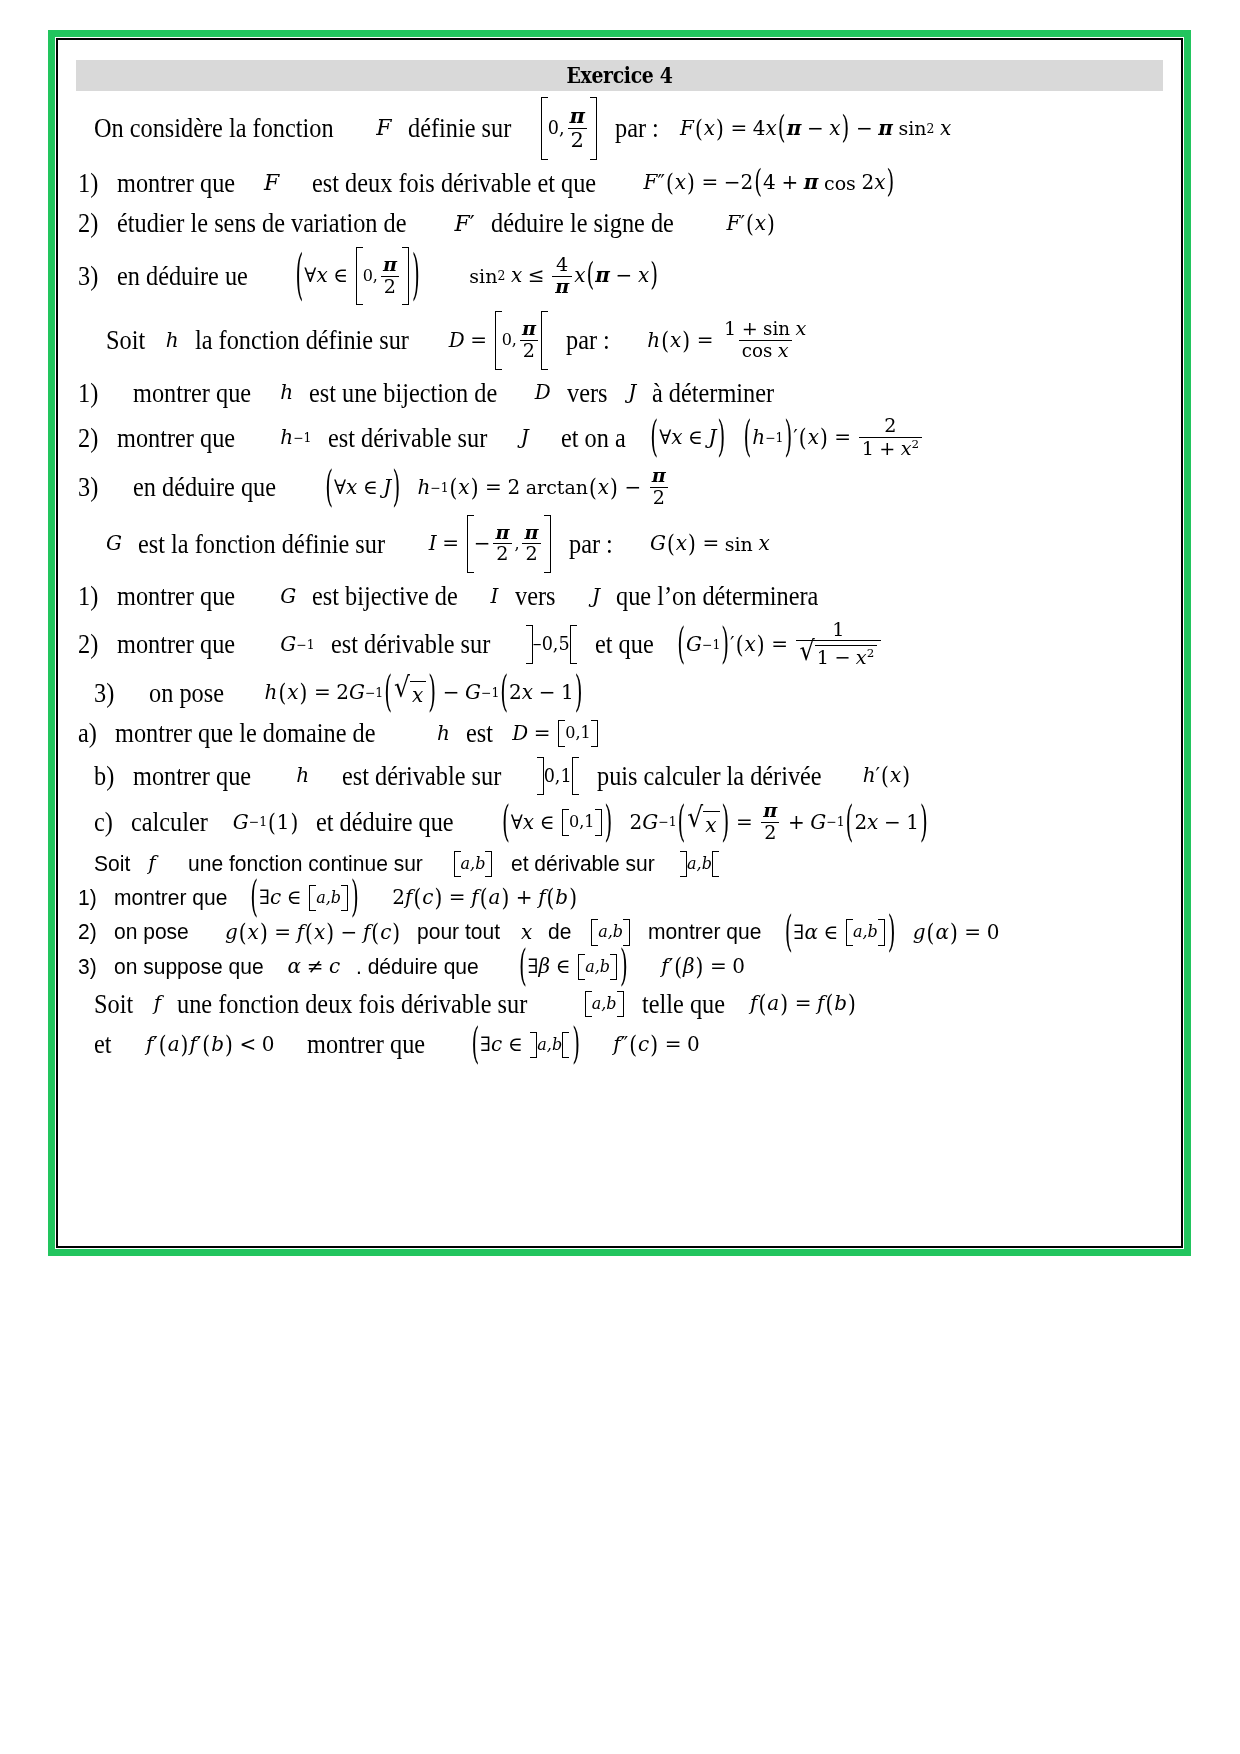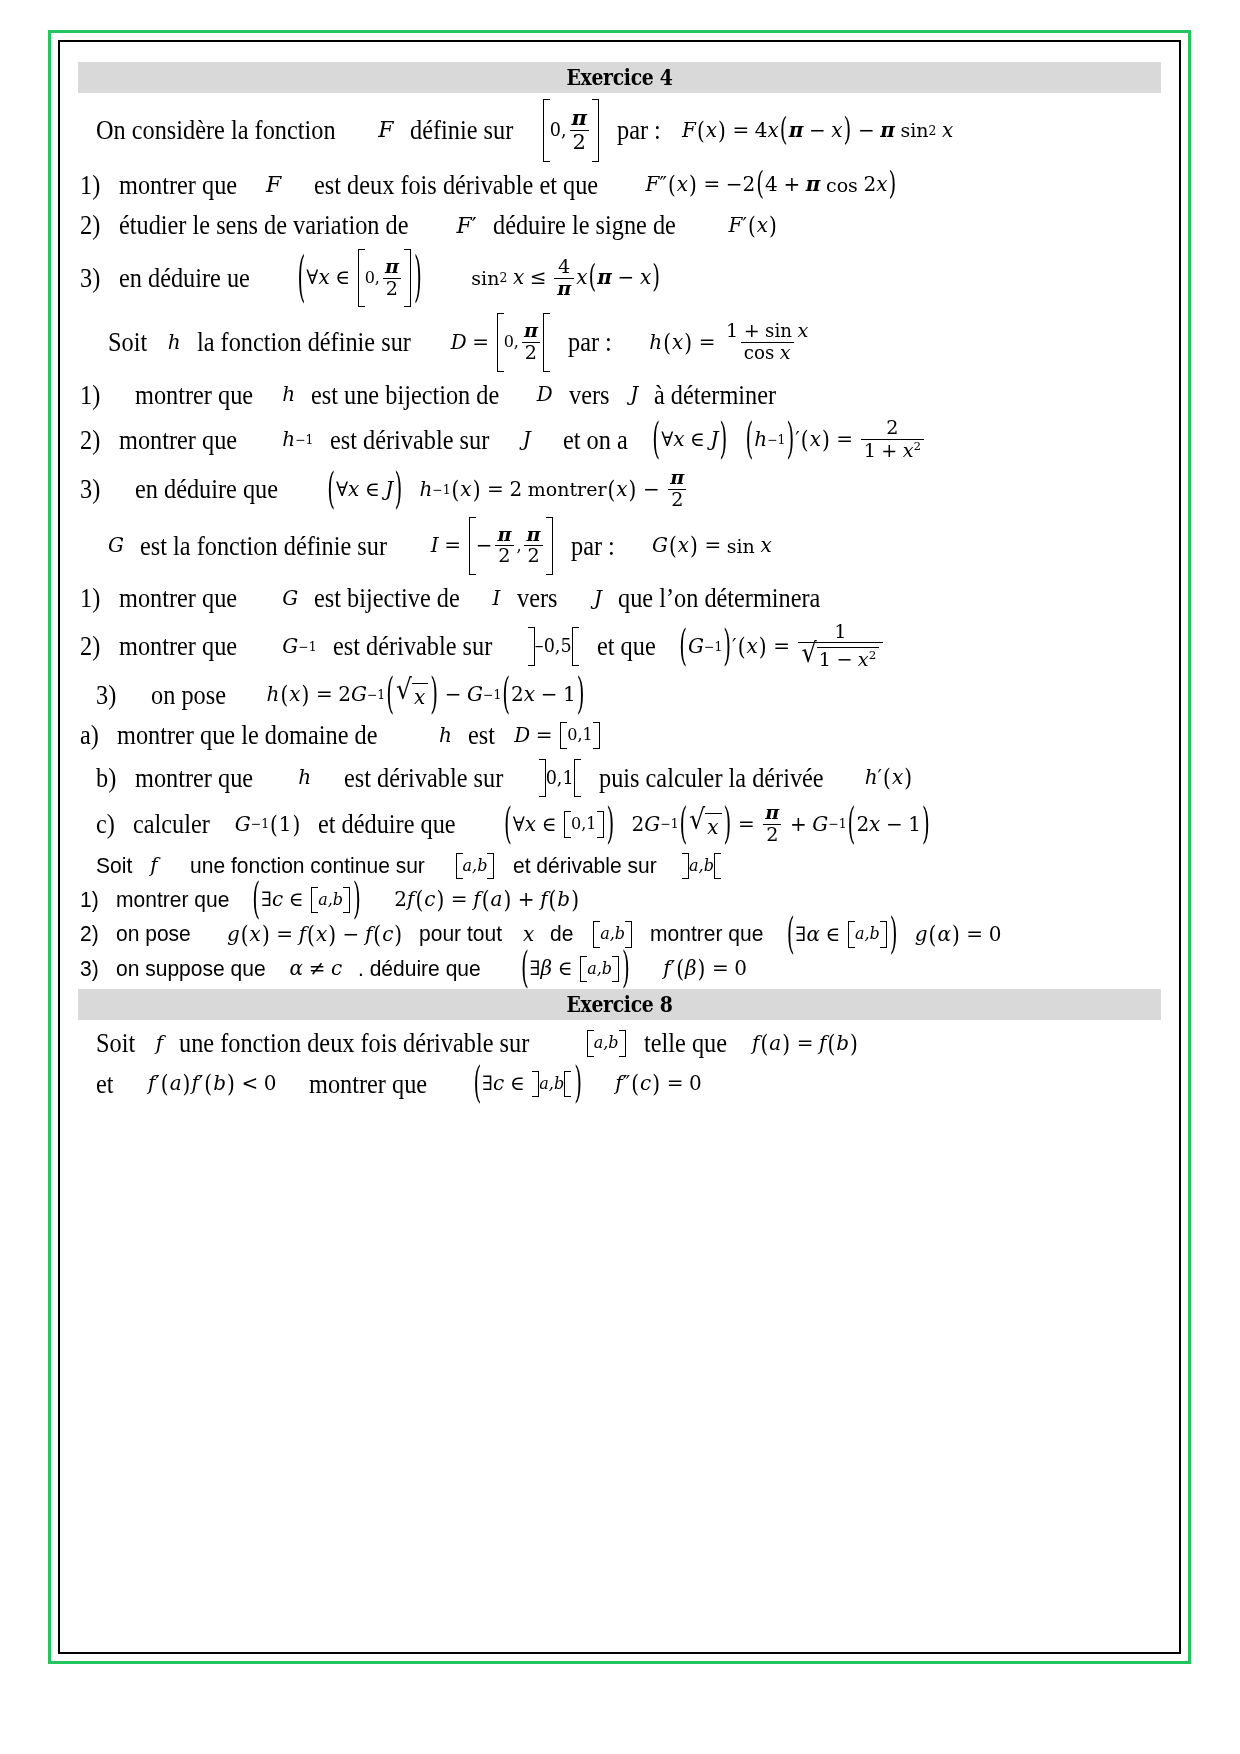--- a/index.html
+++ b/index.html
@@ -17,25 +17,25 @@
   
   #page {
     position: absolute;
     left: 0; top: 0;
     width: 1240px;
     height: 1754px;
     box-sizing: border-box;
     padding: 30px 40px 0 48px;
   }
   .outer-frame {
-    border: 3px solid #22c55e;
+    border: 7px solid #22c55e;
     width: 1143px;
-    height: 1634px;
+    height: 1226px;
     box-sizing: border-box;
-    padding: 7px;
+    padding: 1px;
   }
   .inner-frame {
     border: 2px solid #000;
     width: 100%;
     height: 100%;
     box-sizing: border-box;
     padding: 16px 18px;
   }
   .content {
     width: 100%;
@@ -479,21 +479,21 @@
         <span class="mi">h</span>
               <sup class="ex">−1</sup>
               <span class="par p1">(</span>
               <span class="mi">x</span>
               <span class="par p1">)</span>
         <span class="sp"></span>
               <span class="mo">=</span>
               <span class="sp"></span>
         <span class="mn">2</span>
               <span class="sp"></span>
-              <span class="mfun">montrer</span>
+              <span class="mfun">arctan</span>
         <span class="par p1">(</span>
               <span class="mi">x</span>
               <span class="par p1">)</span>
         <span class="sp"></span>
               <span class="mo">−</span>
               <span class="sp"></span>
         <span class="frac">
                 <span class="num"><span class="mpi">π</span></span>
                 <span class="den"><span class="mn">2</span></span>
               </span>
@@ -942,23 +942,20 @@
               <span class="par p1">(</span>
               <span class="mi">β</span>
               <span class="par p1">)</span>
         <span class="sp"></span>
               <span class="mo">=</span>
               <span class="sp"></span>
               <span class="mn">0</span>
       </span>
     </div>
 
-    <div class="ex-header-wrap">
-      <div class="ex-header">Exercice 8</div>
-    </div>
 
     <div class="line indent1">
       <span class="txt">Soit</span>
       <span class="spw"></span>
       <span class="math">
               <span class="mi">f</span>
             </span>
       <span class="spw"></span>
       <span class="txt">une fonction deux fois dérivable sur</span>
       <span class="spw"></span>

